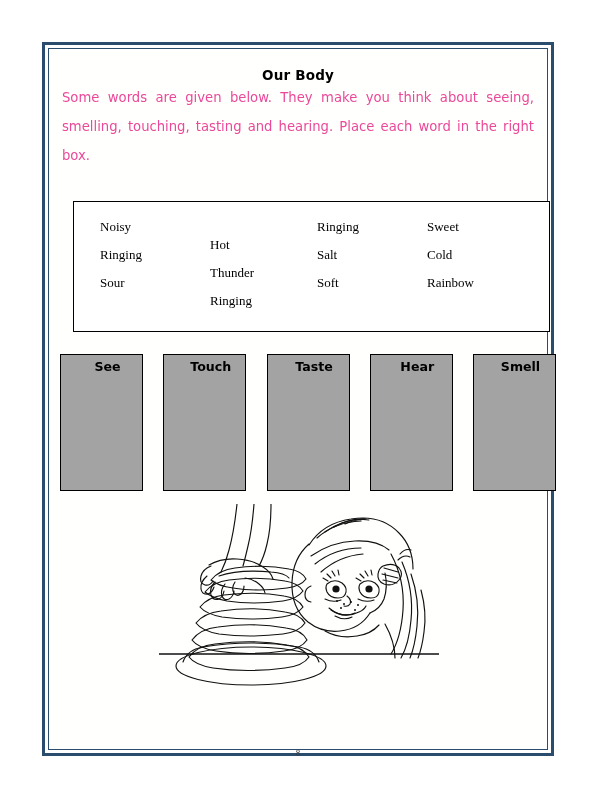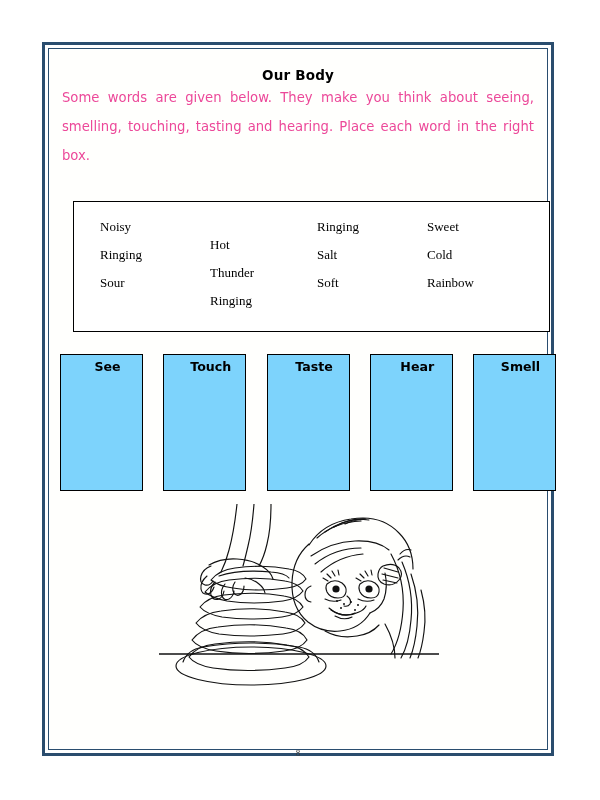--- a/index.html
+++ b/index.html
@@ -104,21 +104,21 @@
     top: 305px;
     width: 496px;
     display: flex;
     justify-content: space-between;
   }
   .answerbox {
     width: 83px;
     height: 137px;
     box-sizing: border-box;
     border: 1.6px solid #000000;
-    background: #7dd3fc;
+    background: #a3a3a3;
     position: relative;
   }
   .answerbox .hdr {
     position: absolute;
     top: 4px;
     left: 0;
     right: 0;
     text-align: center;
     font-size: 12.6px;
     font-weight: bold;

